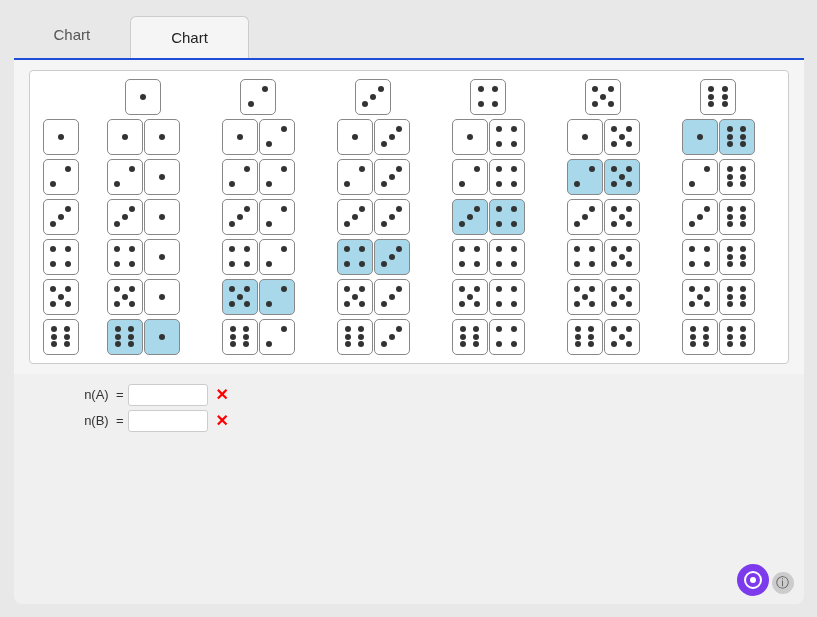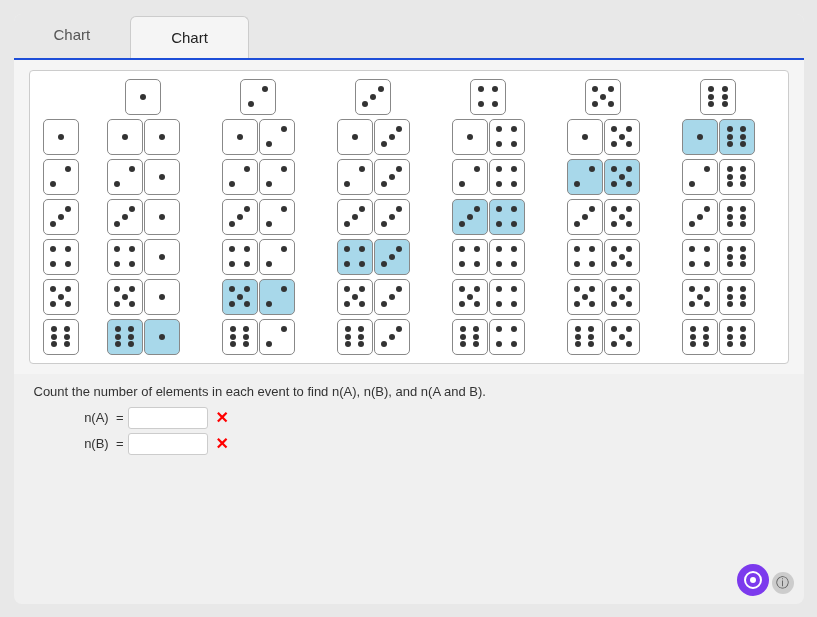--- a/index.html
+++ b/index.html
@@ -874,21 +874,20 @@
                 </div>
               </td>
               <td></td>
             </tr>
           </tbody>
       </table>
     </div>
   </div>
 
   <div class="bottom-section">
-    <div class="instruction">Count the number of elements in each event to find n(A), n(B), and n(A and B).</div>
     <div class="input-row">
       <span class="input-label">n(A) &nbsp;=</span>
       <input class="answer-input" type="text" value="" style="">
       <span class="status-x">✕</span>
     </div>
     <div class="input-row">
       <span class="input-label">n(B) &nbsp;=</span>
       <input class="answer-input" type="text" value="" style="">
       <span class="status-x">✕</span>
     </div>

